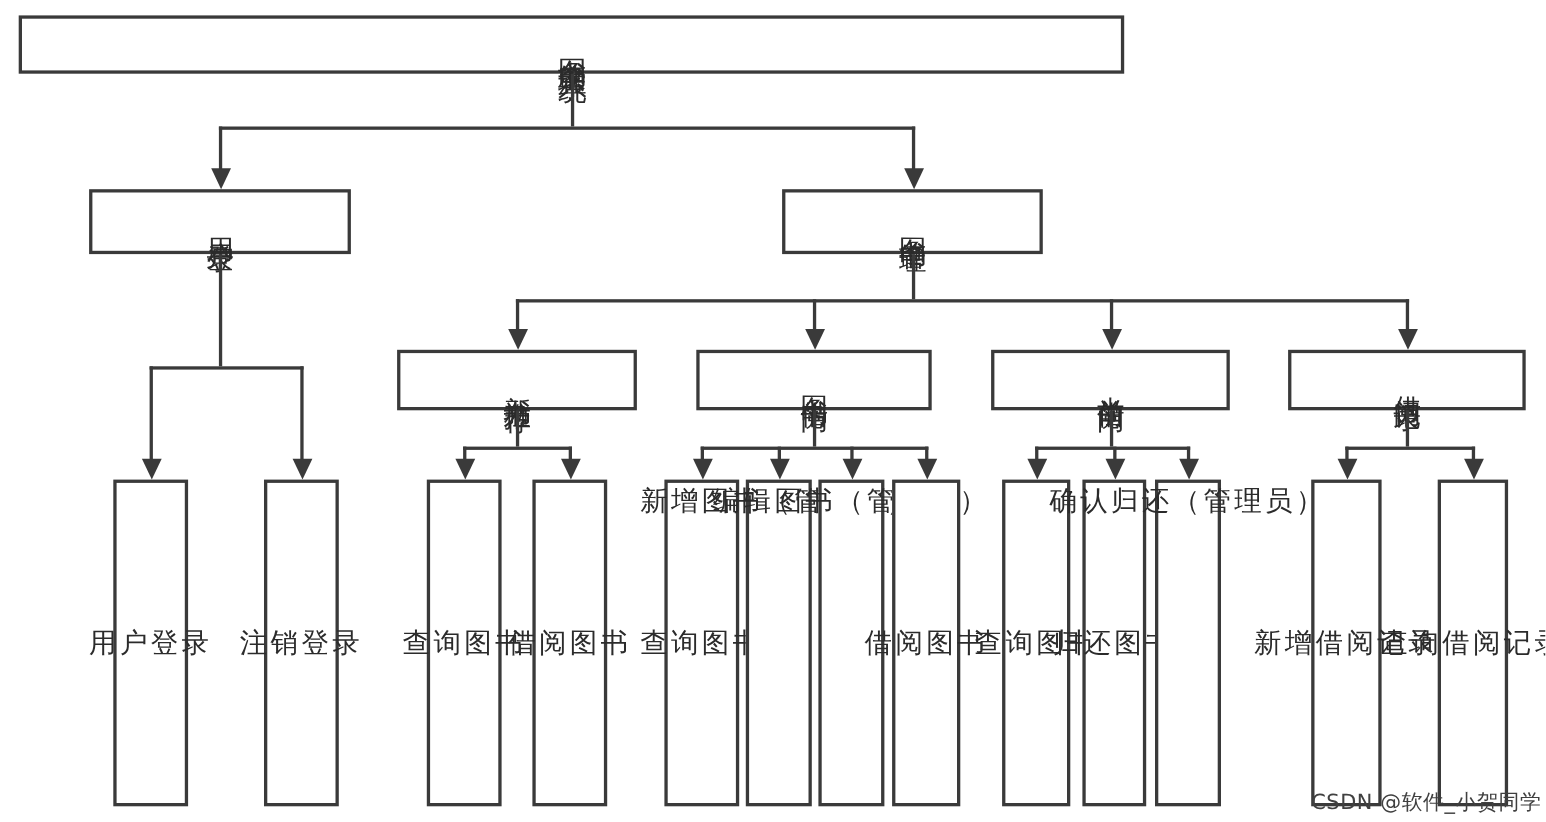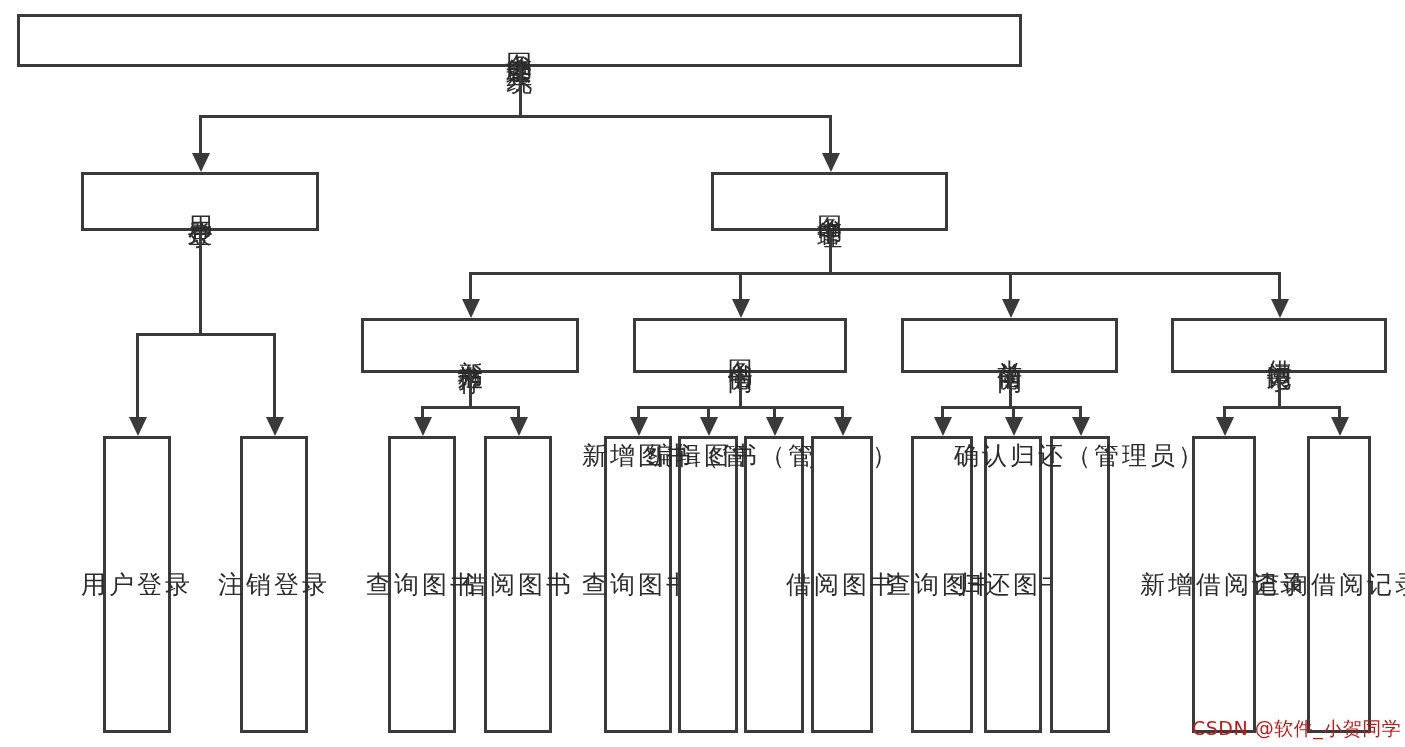--- a/index.html
+++ b/index.html
@@ -68,21 +68,21 @@
   .arrow {
     position: absolute;
     width: 0;
     height: 0;
     border-left: 9px solid transparent;
     border-right: 9px solid transparent;
     border-top: 19px solid #3a3a3a;
   }
   .watermark {
     position: absolute;
-    color: #b91c1c;
+    color: #404040;
     font-size: 19px;
     white-space: nowrap;
     letter-spacing: 0.5px;
   }
 </style>
 </head>
 <body>
 
 <div id="canvas">
 

